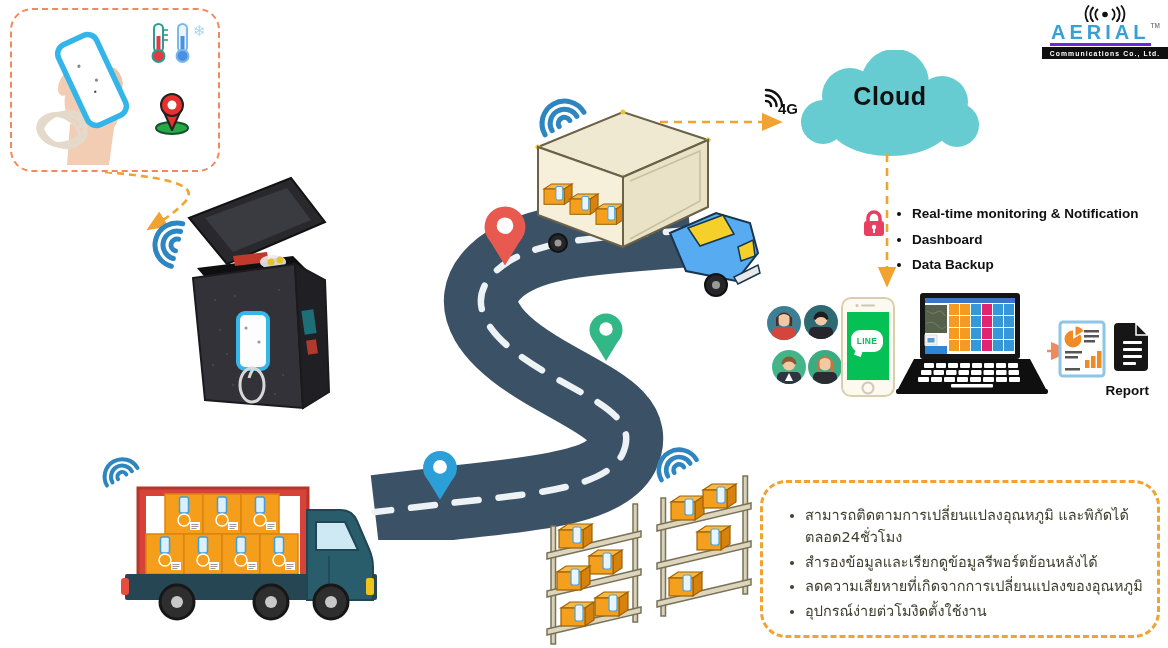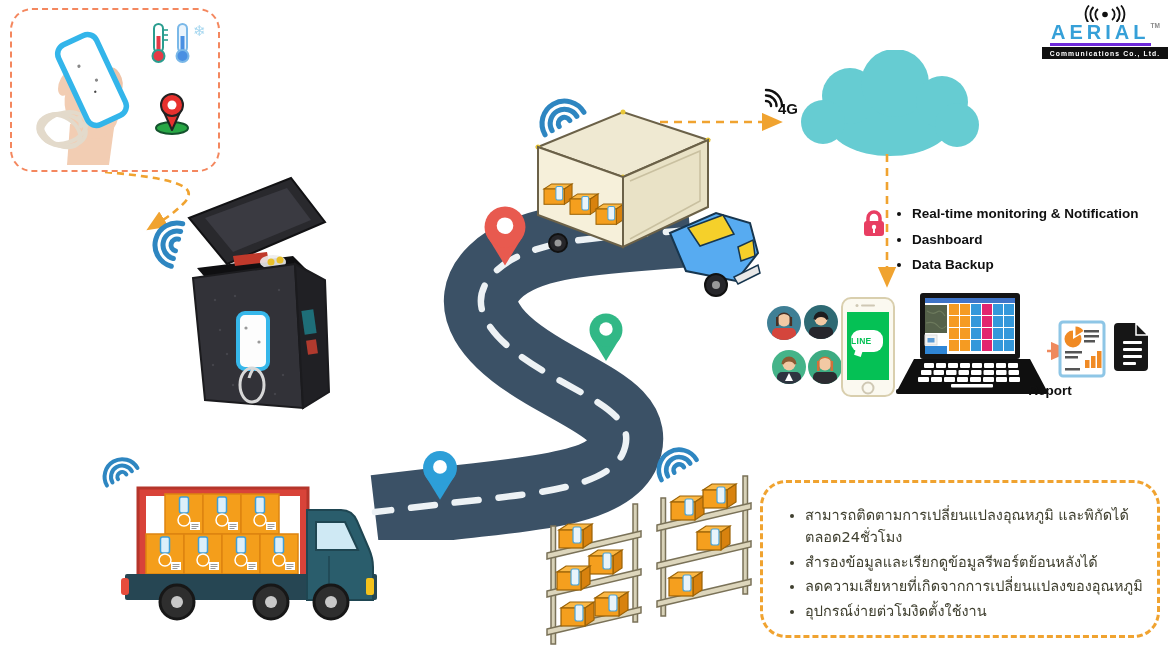--- a/index.html
+++ b/index.html
@@ -14,23 +14,23 @@
   .benefits-box ul{margin:22px 14px 8px 24px;padding-left:18px;}
   .benefits-box li{font-family:"DejaVu Sans",sans-serif;font-size:14.5px;color:#3F3F2F;line-height:1.5;margin-bottom:3px;}
   
   .features{left:896px;top:204px;width:278px;}
   .features ul{margin:0;padding-left:16px;}
   .features li{font-size:13.5px;font-weight:bold;color:#101010;margin-bottom:6px;line-height:1.45;}
   
   .cloud-label{left:800px;top:82px;width:180px;text-align:center;font-size:25px;font-weight:bold;color:#101010;letter-spacing:.5px;}
   .fourg{left:738px;top:100px;font-size:15px;font-weight:bold;color:#111;margin-left:40px;}
   
-  .line-bubble{left:851px;top:330px;width:32px;height:22px;background:#fff;border-radius:9px;text-align:left;line-height:22px;font-size:8.5px;font-weight:bold;color:#05C155;letter-spacing:.3px;z-index:4;}
+  .line-bubble{left:851px;top:330px;width:32px;height:22px;background:#fff;border-radius:9px;text-align:center;line-height:22px;font-size:8.5px;font-weight:bold;color:#05C155;letter-spacing:.3px;z-index:4;}
   .line-tail{left:855px;top:349px;width:7px;height:7px;background:#fff;transform:rotate(18deg);z-index:3;}
-  .report-label{left:1004px;top:383px;width:92px;text-align:center;font-size:13.5px;font-weight:bold;color:#101010;}
+  .report-label{left:1057px;top:383px;width:92px;text-align:right;font-size:13.5px;font-weight:bold;color:#101010;}
   
   .brand{left:1042px;top:5px;width:126px;text-align:center;}
   .brand-name{display:inline-block;font-size:20px;font-weight:bold;color:#36A0D8;letter-spacing:4px;border-bottom:3px solid #6d28d9;line-height:1.05;padding:0 1px;}
   .brand-tm{font-size:6.5px;color:#8a8a8a;vertical-align:top;font-weight:bold;}
   .brand-bar{background:#101010;color:#fff;font-size:6.8px;font-weight:bold;letter-spacing:1.1px;padding:2.5px 2px;margin-top:1px;white-space:nowrap;}
 </style>
 </head>
 <body>
 
 <div id="canvas">
@@ -239,20 +239,21 @@
   <svg class="abs" style="left:795px;top:50px" width="190" height="112" viewBox="0 0 190 112">
     <g fill="#66CCD2">
       <ellipse cx="95" cy="72" rx="62" ry="34"></ellipse>
       <circle cx="55" cy="46" r="28"></circle>
       <circle cx="100" cy="33" r="34"></circle>
       <circle cx="147" cy="52" r="26"></circle>
       <circle cx="28" cy="72" r="22"></circle>
       <circle cx="162" cy="75" r="22"></circle>
     </g>
   </svg>
+  <div class="abs cloud-label">Cloud</div>
 
   <svg class="abs" style="left:876px;top:150px" width="24" height="142" viewBox="0 0 24 142">
     <path d="M11,4 V130" fill="none" stroke="#F0A330" stroke-width="2.6" stroke-dasharray="8 6" marker-end="url(#ah)"></path>
   </svg>
 
   <svg class="abs" style="left:862px;top:209px" width="24" height="28" viewBox="0 0 24 28">
     <path d="M6,13 V9 a6,6 0 0 1 12,0 v4" fill="none" stroke="#E83E62" stroke-width="3.5"></path>
     <rect x="2" y="12" width="20" height="15" rx="3" fill="#E83E62"></rect>
     <circle cx="12" cy="18" r="2.2" fill="#fff"></circle>
     <rect x="11" y="19.5" width="2" height="4.5" fill="#fff"></rect>

